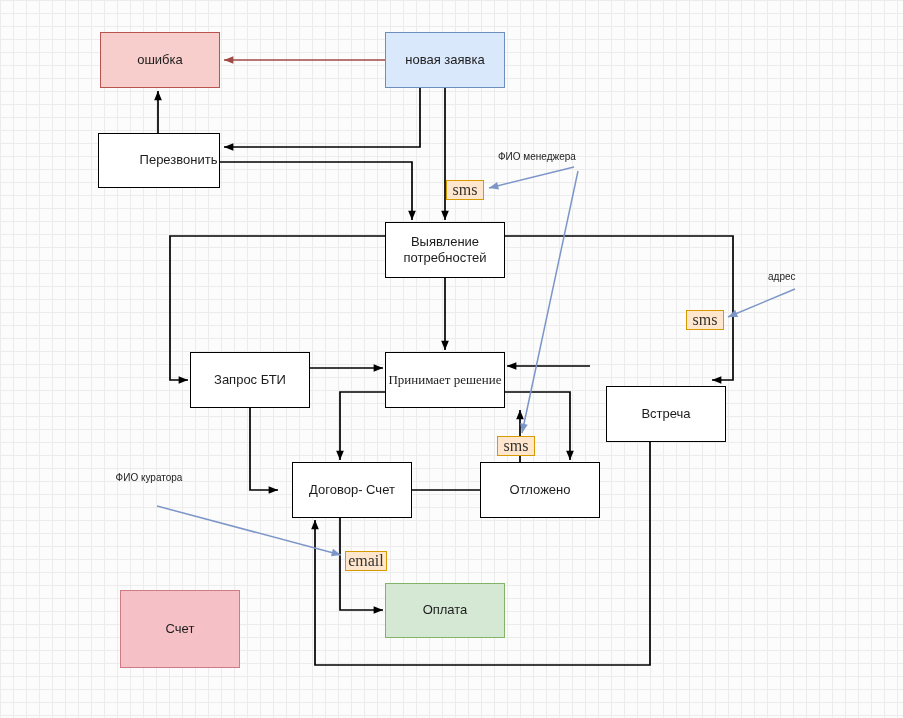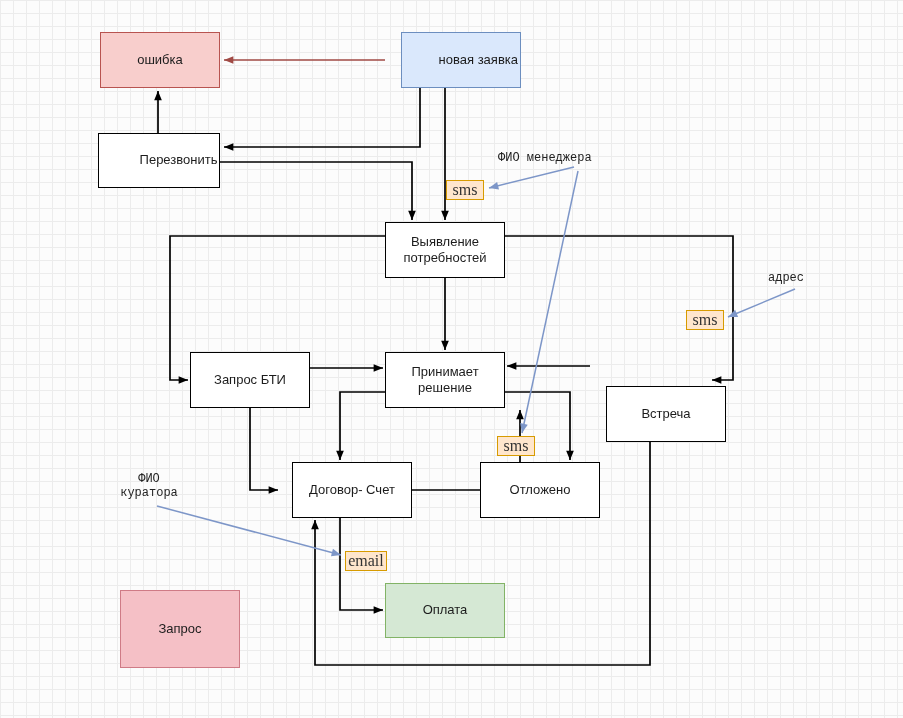--- a/index.html
+++ b/index.html
@@ -38,21 +38,21 @@
   .node.green { background:var(--node-green-fill,#d5e8d4); border-color:var(--node-green-border,#82b366); }
   .tag {
     position:absolute; box-sizing:border-box;
     display:flex; align-items:center; justify-content:center;
     font-size:16px; color:#333;
     background:var(--tag-fill,#ffe6cc);
     border:1px solid var(--tag-border,#d79b00);
     font-family:Liberation Serif, serif;
   }
   .annot {
-    position:absolute; font-size:12px; color:#222; line-height:1.2;font-family:Liberation Mono, monospace;
+    position:absolute; font-size:10px; color:#222; line-height:1.2;
   }
 </style>
 </head>
 <body>
 
 <div id="canvas">
 
   <svg id="edges" viewBox="0 0 903 718" xmlns="http://www.w3.org/2000/svg">
     <defs>
       <marker id="mB" viewBox="0 0 10 10" refX="9" refY="5" markerWidth="11" markerHeight="11" orient="auto-start-reverse" markerUnits="userSpaceOnUse">
@@ -86,49 +86,49 @@
 
     <path class="e blue" d="M574,167 L489,188" marker-end="url(#mBl)"></path>
     <path class="e blue" d="M578,171 L522,433" marker-end="url(#mBl)"></path>
     <path class="e blue" d="M795,289 L728,317" marker-end="url(#mBl)"></path>
     <path class="e blue" d="M157,506 L341,555" marker-end="url(#mBl)"></path>
   </svg>
 
   <div class="node pink" style="left:100px; top:32px;  width:120px; height:56px;">
       <span>ошибка</span>
     </div>
-  <div class="node blue" style="left:401px; top:32px;  width:120px; height:56px;justify-content:flex-end;">
+  <div class="node blue" style="left:385px; top:32px;  width:120px; height:56px;">
       <span>новая заявка</span>
     </div>
   <div class="node" style="left:98px;  top:133px; width:122px; height:55px;padding-left:41px;">
       <span>Перезвонить</span>
     </div>
   <div class="node" style="left:385px; top:222px; width:120px; height:56px;">
       <span>Выявление потребностей</span>
     </div>
   <div class="node" style="left:190px; top:352px; width:120px; height:56px;">
       <span>Запрос БТИ</span>
     </div>
-  <div class="node" style="left:385px; top:352px; width:120px; height:56px;">
+  <div class="node" style="left:385px; top:352px; width:120px; height:56px;font-family:Liberation Serif, serif;">
       <span>Принимает решение</span>
     </div>
   <div class="node" style="left:606px; top:352px; width:120px; height:56px;margin-top:34px;">
       <span>Встреча</span>
     </div>
   <div class="node" style="left:280px; top:462px; width:120px; height:56px;margin-left:12px;">
       <span>Договор- Счет</span>
     </div>
   <div class="node green" style="left:385px; top:583px; width:120px; height:55px;">
       <span>Оплата</span>
     </div>
   <div class="node" style="left:480px; top:462px; width:120px; height:56px;">
       <span>Отложено</span>
     </div>
   <div class="node rose" style="left:120px; top:590px; width:120px; height:78px;">
-      <span>Запрос</span>
+      <span>Счет</span>
     </div>
 
   <div class="tag" style="left:446px; top:180px; width:38px; height:20px;">
       <span>sms</span>
     </div>
   <div class="tag" style="left:686px; top:310px; width:38px; height:20px;">
       <span>sms</span>
     </div>
   <div class="tag" style="left:497px; top:436px; width:38px; height:20px;">
       <span>sms</span>

